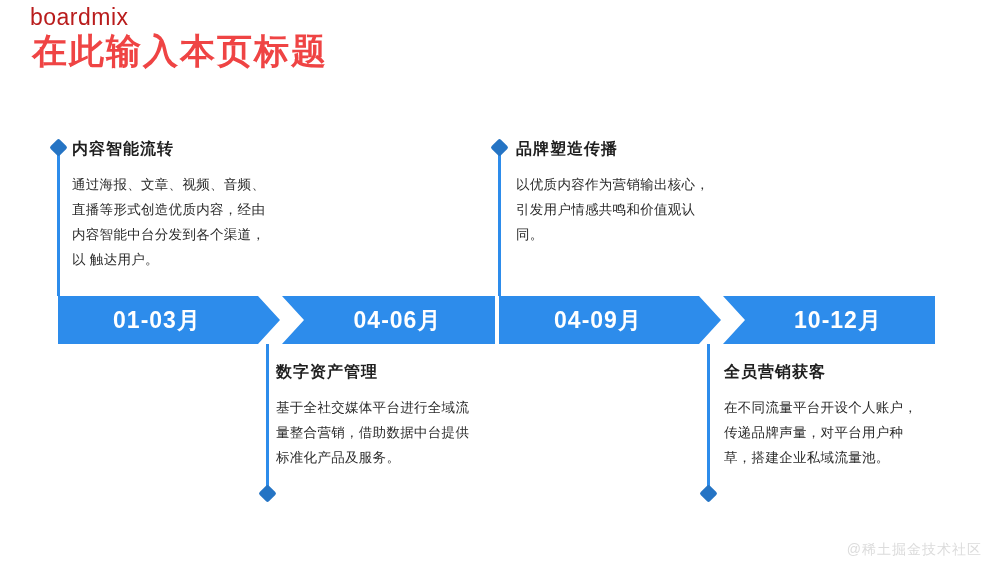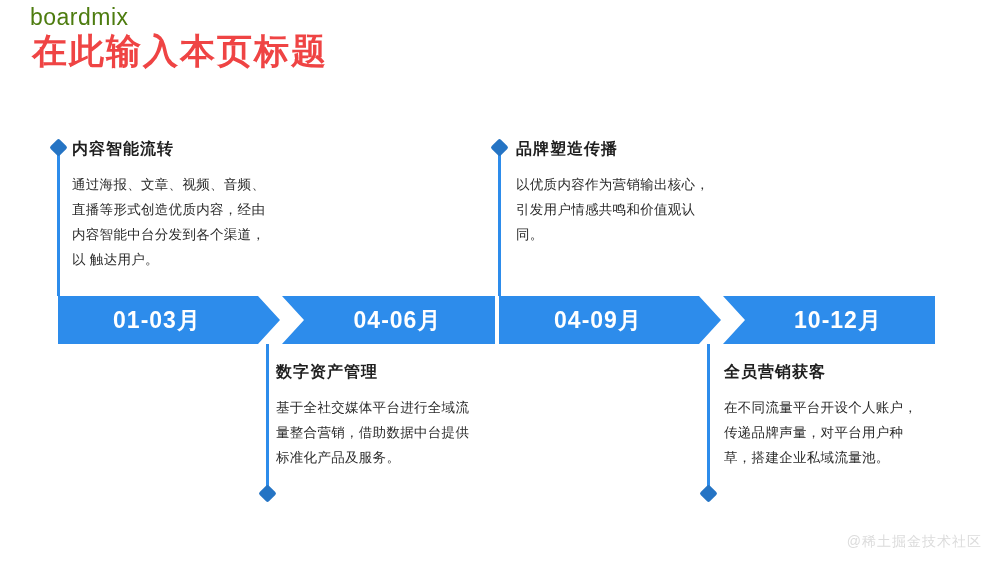--- a/index.html
+++ b/index.html
@@ -16,21 +16,21 @@
     font-family: "Liberation Sans", "DejaVu Sans", sans-serif;
   }
 
   
   .logo {
     position: absolute;
     left: 30px;
     top: 4px;
     font-size: 23px;
     letter-spacing: 0.5px;
-    color: #4d7c0f;
+    color: #b91c1c;
     font-weight: 400;
     user-select: none;
   }
   .page-title {
     position: absolute;
     left: 32px;
     top: 28px;
     font-size: 35px;
     font-weight: 700;
     color: #ef4444;
@@ -135,21 +135,21 @@
 
   .b1 { left: 72px;  top: 139px; width: 230px; }
   .b2 { left: 516px; top: 139px; width: 230px; }
   .b3 { left: 276px; top: 362px; width: 230px; }
   .b4 { left: 724px; top: 362px; width: 240px; }
 
   
   .watermark {
     position: absolute;
     right: 18px;
-    bottom: 12px;
+    bottom: 4px;
     font-size: 14px;
     color: #dcdcdc;
     letter-spacing: 1px;
     user-select: none;
     white-space: nowrap;
   }
 </style>
 </head>
 <body>
 

